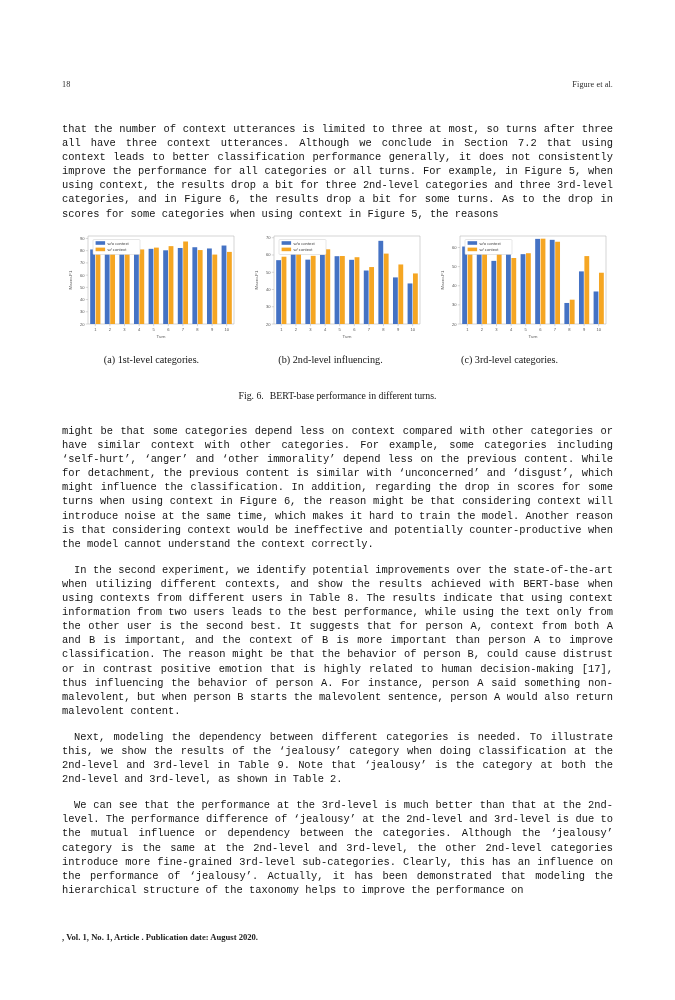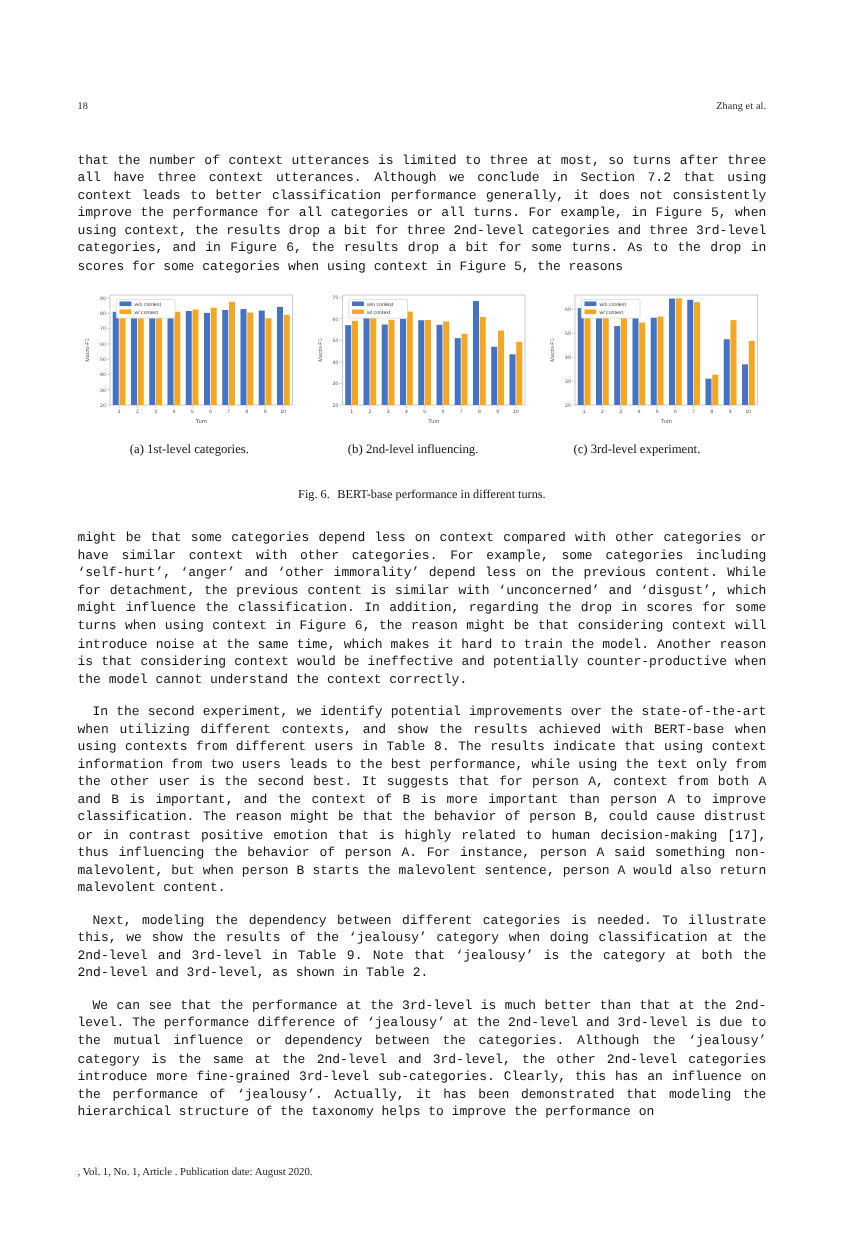--- a/index.html
+++ b/index.html
@@ -93,41 +93,42 @@
   .figcaption .figlabel { margin-right: 6px; }
 
   
   .footer {
     position: absolute;
     left: 62px;
     top: 932px;
     width: 551px;
     font-size: 8.6px;
     color: #1c1c1c;
+    font-weight: bold;
   }
 
   
   text {
     font-family: "Liberation Sans", sans-serif;
     fill: #555555;
   }
   .tick-lbl { font-size: 4.1px; }
   .axis-lbl { font-size: 4.4px; }
   .legend-lbl { font-size: 4.2px; fill: #444; }
   .spine { stroke: #b8b8b8; stroke-width: .6; fill: none; }
   .tickmark { stroke: #b8b8b8; stroke-width: .55; }
 </style>
 </head>
 <body>
 
 <div class="page">
 
   <div class="runhead">
     <span>18</span>
-    <span>Zhang et al.</span>
+    <span>Figure et al.</span>
   </div>
 
   <div class="col" id="para-top">
     <p>that the number of context utterances is limited to three at most, so turns after three all have three context utterances. Although we conclude in Section 7.2 that using context leads to better classification performance generally, it does not consistently improve the performance for all categories or all turns. For example, in Figure 5, when using context, the results drop a bit for three 2nd-level categories and three 3rd-level categories, and in Figure 6, the results drop a bit for some turns. As to the drop in scores for some categories when using context in Figure 5, the reasons</p>
   </div>
 
   <div class="figure">
     <div class="charts-row">
       <div class="chart-cell">
         <svg class="chart-svg" id="chart-0" width="179" height="118" viewBox="0 0 179 118">
@@ -324,21 +325,21 @@
             <text class="legend-lbl" x="45.5" y="16.6">w/o context</text>
             <rect x="33.6" y="19.599999999999998" width="9.5" height="3.6" fill="#F5A623"></rect>
             <text class="legend-lbl" x="45.5" y="23">w/ context</text>
           </svg>
       </div>
     </div>
 
     <div class="subcaptions">
       <span>(a) 1st-level categories.</span>
       <span>(b) 2nd-level influencing.</span>
-      <span>(c) 3rd-level experiment.</span>
+      <span>(c) 3rd-level categories.</span>
     </div>
 
     <div class="figcaption">
       <span class="figlabel">Fig. 6.</span><span>BERT-base performance in different turns.</span>
     </div>
   </div>
 
   <div class="col" id="body-lower">
     <p>might be that some categories depend less on context compared with other categories or have similar context with other categories. For example, some categories including ‘self-hurt’, ‘anger’ and ‘other immorality’ depend less on the previous content. While for detachment, the previous content is similar with ‘unconcerned’ and ‘disgust’, which might influence the classification. In addition, regarding the drop in scores for some turns when using context in Figure 6, the reason might be that considering context will introduce noise at the same time, which makes it hard to train the model. Another reason is that considering context would be ineffective and potentially counter-productive when the model cannot understand the context correctly.</p>
     <p class="indent">In the second experiment, we identify potential improvements over the state-of-the-art when utilizing different contexts, and show the results achieved with BERT-base when using contexts from different users in Table 8. The results indicate that using context information from two users leads to the best performance, while using the text only from the other user is the second best. It suggests that for person A, context from both A and B is important, and the context of B is more important than person A to improve classification. The reason might be that the behavior of person B, could cause distrust or in contrast positive emotion that is highly related to human decision-making [17], thus influencing the behavior of person A. For instance, person A said something non-malevolent, but when person B starts the malevolent sentence, person A would also return malevolent content.</p>

